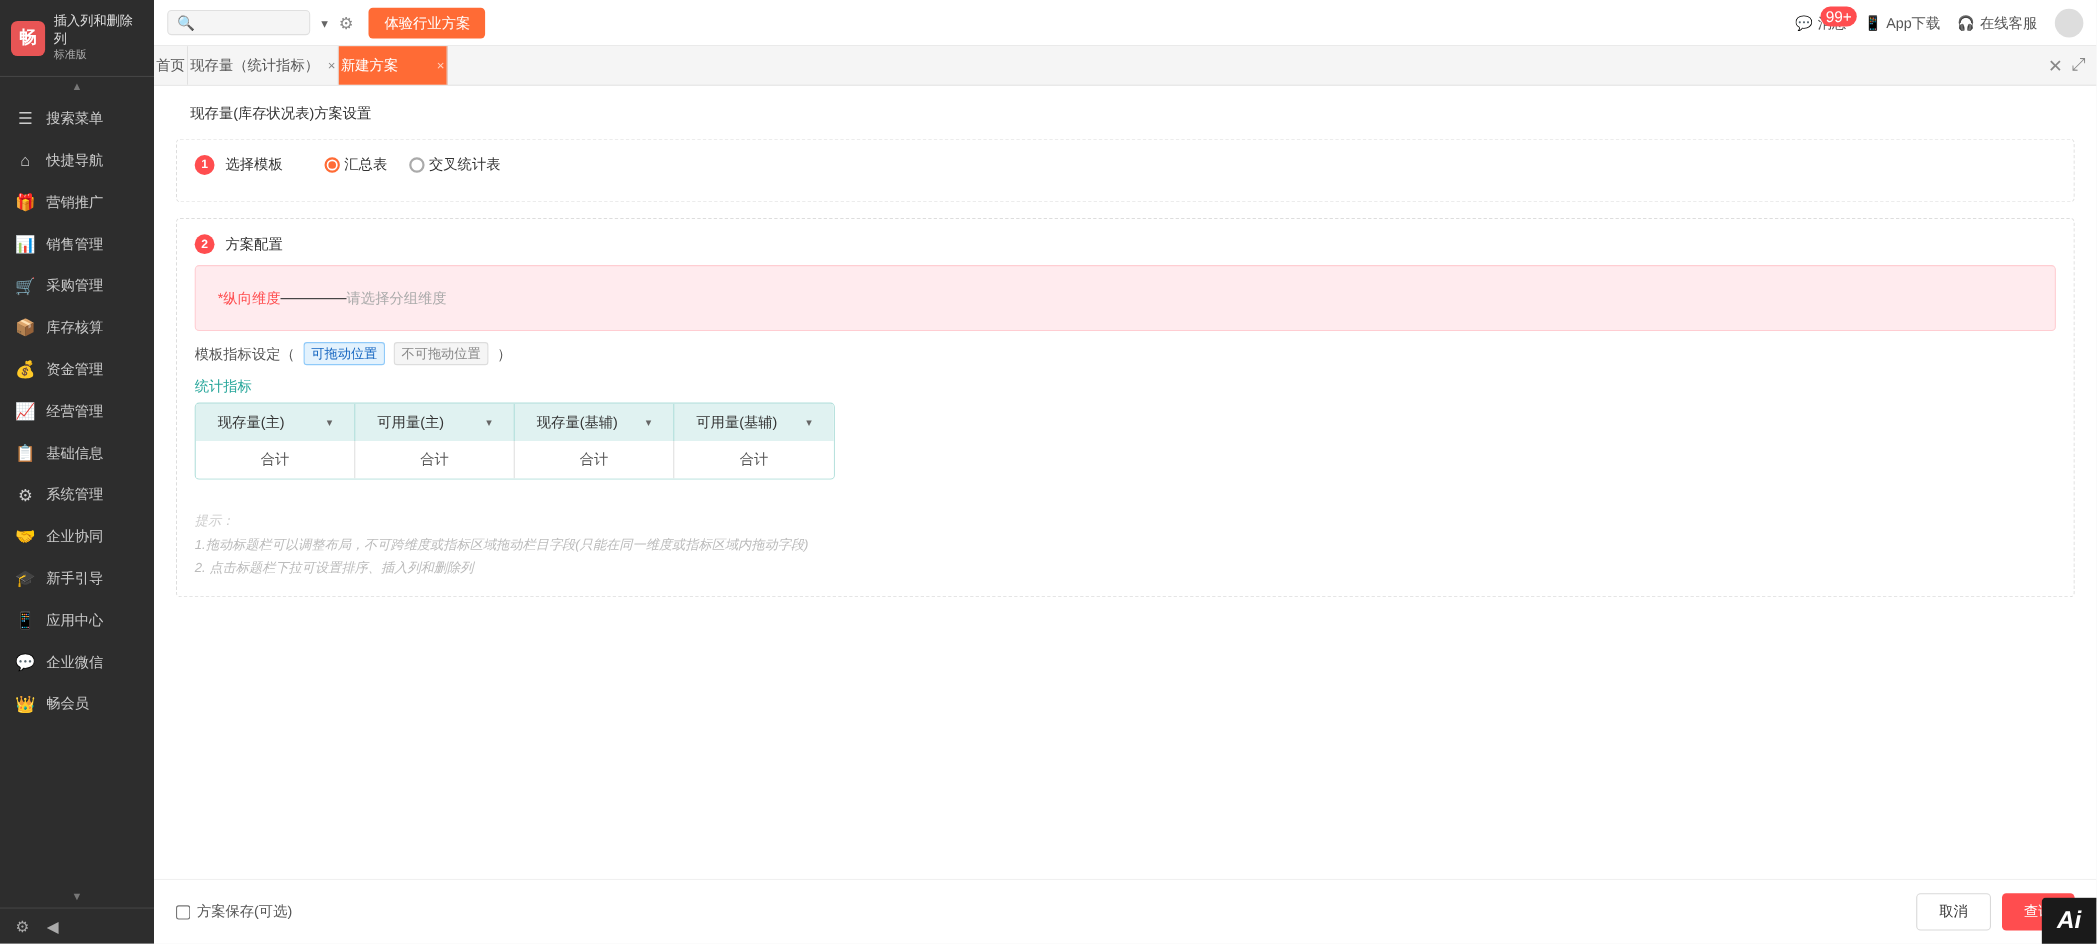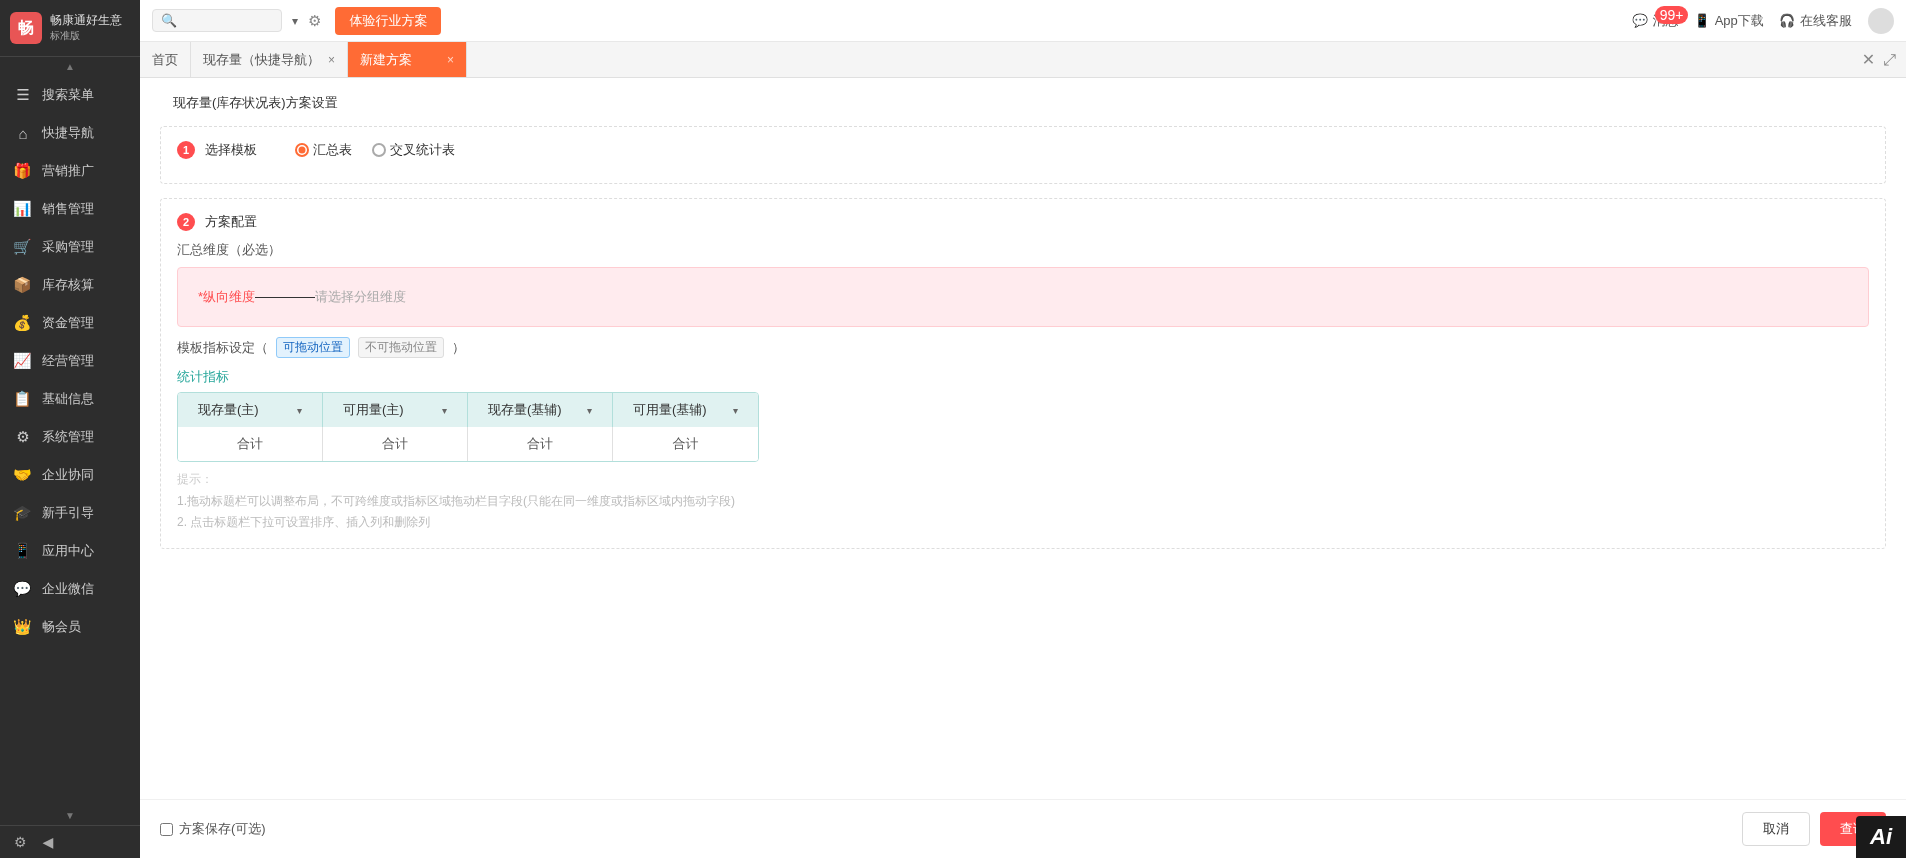--- a/index.html
+++ b/index.html
@@ -167,21 +167,21 @@
       border-bottom: 1px solid #e0e0e0;
       display: flex;
       align-items: center;
       height: 36px;
       padding: 0 0;
       flex-shrink: 0;
     }
     .tab-item {
       display: flex;
       align-items: center;
-      padding: 0 12px;
+      padding: 0 2px;
       height: 100%;
       cursor: pointer;
       font-size: 13px;
       color: #555;
       gap: 8px;
       border-right: 1px solid #e0e0e0;
       background: #f5f5f5;
     }
     .tab-item.active {
       background: #ff6b35;
@@ -387,24 +387,25 @@
       padding: 8px 12px;
       border-right: 1px solid #e0e0e0;
       font-size: 13px;
       color: #555;
       text-align: center;
     }
     .stats-cell:last-child { border-right: none; }
 
     
     .tips-section {
-      margin-top: 4px;
+      margin-top: 24px;
       color: #bbb;
       font-size: 12px;
       line-height: 1.8;
+      font-style: italic;
     }
     .tips-title { color: #ccc; }
 
     
     .content-footer {
       padding: 12px 20px;
       background: #fff;
       border-top: 1px solid #f0f0f0;
       display: flex;
       align-items: center;
@@ -469,21 +470,21 @@
       border-top-left-radius: 4px;
     }
   </style>
 </head>
 <body>
 
 <div class="sidebar">
   <div class="sidebar-logo">
     <div class="logo-icon">畅</div>
     <div>
-      <div class="logo-text">畅康通好生意</div>
+      <div class="logo-text">插入列和删除列</div>
       <div class="logo-badge">标准版</div>
     </div>
   </div>
   <div class="sidebar-scroll">
     <span class="scroll-arrow">▲</span>
   </div>
   <div class="sidebar-nav" id="sidebar-nav">
       <div class="sidebar-item">
         <span class="sidebar-icon">☰</span>
         <span>搜索菜单</span>
@@ -582,21 +583,21 @@
       </div>
       <div class="user-avatar"></div>
     </div>
   </div>
 
   <div class="tabs-bar">
     <div class="tab-item">
       <span>首页</span>
     </div>
     <div class="tab-item">
-      <span>现存量（快捷导航）</span>
+      <span>现存量（统计指标）</span>
       <span class="tab-close">×</span>
     </div>
     <div class="tab-item active">
       <span>新建方案</span>
       <span class="tab-close">×</span>
     </div>
     <div class="tabs-action">
       <span class="tabs-action-icon">✕</span>
       <span class="tabs-action-icon">⤢</span>
     </div>
@@ -621,21 +622,20 @@
         </div>
       </div>
     </div>
 
     <div class="section">
       <div class="section-header">
         <div class="section-num">2</div>
         <div class="section-title">方案配置</div>
       </div>
 
-      <div class="dimension-label">汇总维度（必选）</div>
 
       <div class="dimension-select-area">
         <div class="dimension-row">
           <span class="dimension-required">*纵向维度</span>
           <span class="dimension-line"></span>
           <span class="dimension-placeholder">请选择分组维度</span>
         </div>
       </div>
 
       <div class="metrics-label">

